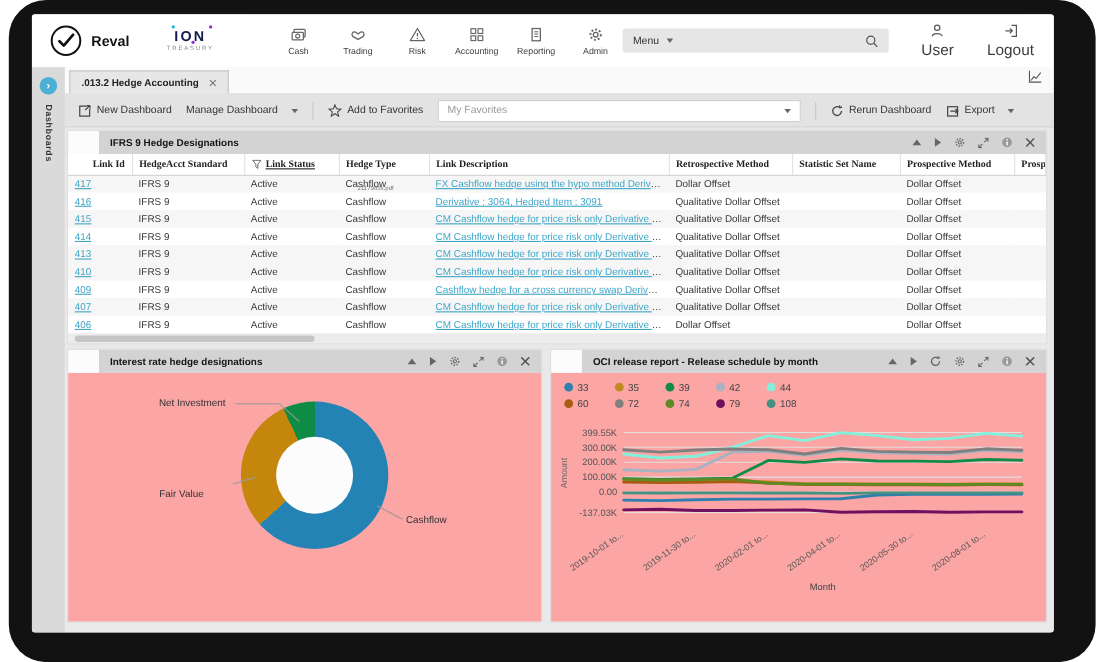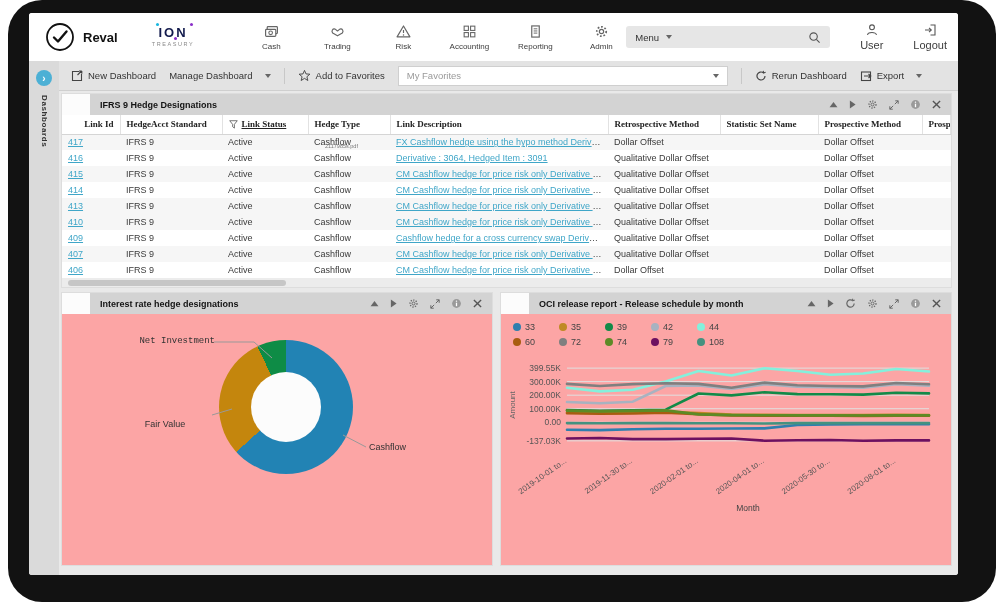--- a/index.html
+++ b/index.html
@@ -16,34 +16,34 @@
             padding: 0 14px 0 16px; background: #fff; }
   .reval { display: flex; align-items: center; gap: 8px; }
   .reval-name { font-size: 13px; font-weight: bold; color: #111; }
   .ion-logo { margin-left: 34px; display: flex; flex-direction: column; align-items: center; line-height: 1; }
   .ion-main { font-size: 13px; font-weight: bold; color: #131b4d; letter-spacing: 2px; position: relative; }
   .ion-main .dot-a { position: absolute; left: -2px; top: -3px; width: 3px; height: 3px; border-radius: 50%; background: #18b7e0; }
   .ion-main .dot-b { position: absolute; right: -5px; top: -3px; width: 3px; height: 3px; border-radius: 50%; background: #8b2fc9; }
   .ion-main .dot-c { position: absolute; left: 16px; bottom: -1px; width: 3px; height: 3px; border-radius: 50%; background: #8b2fc9; }
   .ion-sub { font-size: 5.5px; color: #8a8a8a; letter-spacing: 1.6px; margin-top: 3px; }
 
-  .nav { display: flex; gap: 16px; margin-left: 52px; }
+  .nav { display: flex; gap: 4px; margin-left: 52px; }
   .nav-item { width: 50px; display: flex; flex-direction: column; align-items: center; gap: 3px;
               font-size: 8px; color: #3c3c3c; cursor: pointer; }
   .nav-item svg { display: block; }
 
   .searchbar { margin-left: auto; width: 305px; height: 22px; background: #e6e6e6; border-radius: 3px;
                display: flex; align-items: center; padding: 0 9px; }
   .menu-label { font-size: 9.5px; color: #333; }
   .caret-down { width: 0; height: 0; border-left: 3.5px solid transparent; border-right: 3.5px solid transparent;
                 border-top: 4px solid #666; margin-left: 7px; }
   .search-input { flex: 1; border: none; background: transparent; outline: none; font-size: 9.5px;
                   font-family: "Liberation Sans", sans-serif; color: #333; min-width: 0; }
   .account { display: flex; gap: 30px; margin-left: 30px; margin-right: 4px; }
-  .acct-item { display: flex; flex-direction: column; align-items: center; gap: 2px; font-size: 11px; color: #3c3c3c; cursor: pointer; }
+  .acct-item { display: flex; flex-direction: column; align-items: center; gap: 2px; font-size: 14px; color: #3c3c3c; cursor: pointer; }
 
   
   .appbody { flex: 1; display: flex; min-height: 0; }
   .rail { width: 30px; background: #dadada; display: flex; flex-direction: column; align-items: center;
           padding-top: 9px; gap: 9px; flex: 0 0 auto; }
   .rail-circle { width: 16px; height: 16px; border-radius: 50%; background: #4cb0d5; color: #fff;
                  font-size: 10px; font-weight: bold; display: flex; align-items: center; justify-content: center; cursor: pointer; }
   .rail-label { writing-mode: vertical-rl; font-size: 8px; font-weight: bold; color: #333; letter-spacing: .6px; }
 
   .main { flex: 1; display: flex; flex-direction: column; min-width: 0; }
@@ -90,21 +90,21 @@
 
   
   .bottom-row { display: flex; gap: 9px; margin-top: 6px; flex: 1; min-height: 0; }
   .donut-panel { width: 430px; flex: 0 0 auto; }
   .line-panel { flex: 1; min-width: 0; }
   .panel-body { flex: 1; position: relative; background: #fca5a5; overflow: hidden; }
 
   .donut { position: absolute; left: 157px; top: 26px; width: 134px; height: 134px; border-radius: 50%; }
   .donut-hole { position: absolute; left: 189px; top: 58px; width: 70px; height: 70px; border-radius: 50%; background: #fcfcfc; }
   .d-label { position: absolute; font-size: 9px; color: #333; }
-  .d-label.net  { left: 23px;  top: 22px;  width: 130px; text-align: right; font-family: Liberation Mono, monospace; }
+  .d-label.net  { left: 13px;  top: 22px;  width: 130px; text-align: right; }
   .d-label.fair { left: 58px;  top: 105px;  width: 90px;  text-align: center; }
   .d-label.cash { left: 307px; top: 128px; }
   .leader-lines { position: absolute; left: 0; top: 0; }
 
   .legend { position: absolute; left: 12px; top: 8px; width: 250px; display: flex; flex-wrap: wrap; row-gap: 5px; }
   .legend-item { width: 46px; display: flex; align-items: center; gap: 4px; font-size: 9px; color: #444; cursor: pointer; }
   .legend-dot { width: 8px; height: 8px; border-radius: 50%; flex: 0 0 auto; }
   .linechart { position: absolute; left: 4px; top: 44px; }
 </style>
 </head>
@@ -205,20 +205,35 @@
     </div>
   </div>
 
   <div class="appbody">
     <div class="rail">
       <div class="rail-circle">›</div>
       <div class="rail-label">Dashboards</div>
     </div>
 
     <div class="main">
+      <div class="tabbar">
+        <div class="tab">
+          <span>.013.2 Hedge Accounting</span>
+          <svg width="7" height="7" viewBox="0 0 8 8">
+            <line x1="1" y1="1" x2="7" y2="7" stroke="#777" stroke-width="1.2"></line>
+            <line x1="7" y1="1" x2="1" y2="7" stroke="#777" stroke-width="1.2"></line>
+          </svg>
+        </div>
+        <div class="tabbar-right">
+          <svg width="14" height="13" viewBox="0 0 14 14">
+            <path d="M1.5 1.5 V12.5 H13" fill="none" stroke="#555" stroke-width="1.1"></path>
+            <path d="M3 11 L5.8 7.2 L8 9 L12.5 3.2" fill="none" stroke="#555" stroke-width="1.1"></path>
+          </svg>
+        </div>
+      </div>
 
       <div class="toolbar">
         <div class="tb-btn">
           <svg width="12" height="12" viewBox="0 0 12 12">
             <path d="M8 1.5 H1.5 V10.5 H10.5 V4" fill="none" stroke="#444" stroke-width="1.1"></path>
             <path d="M10.5 1 L6.5 5 M10.8 1 H8 M10.8 1 V3.8" fill="none" stroke="#444" stroke-width="1.1"></path>
           </svg>
           <span>New Dashboard</span>
         </div>
         <div class="tb-btn">

